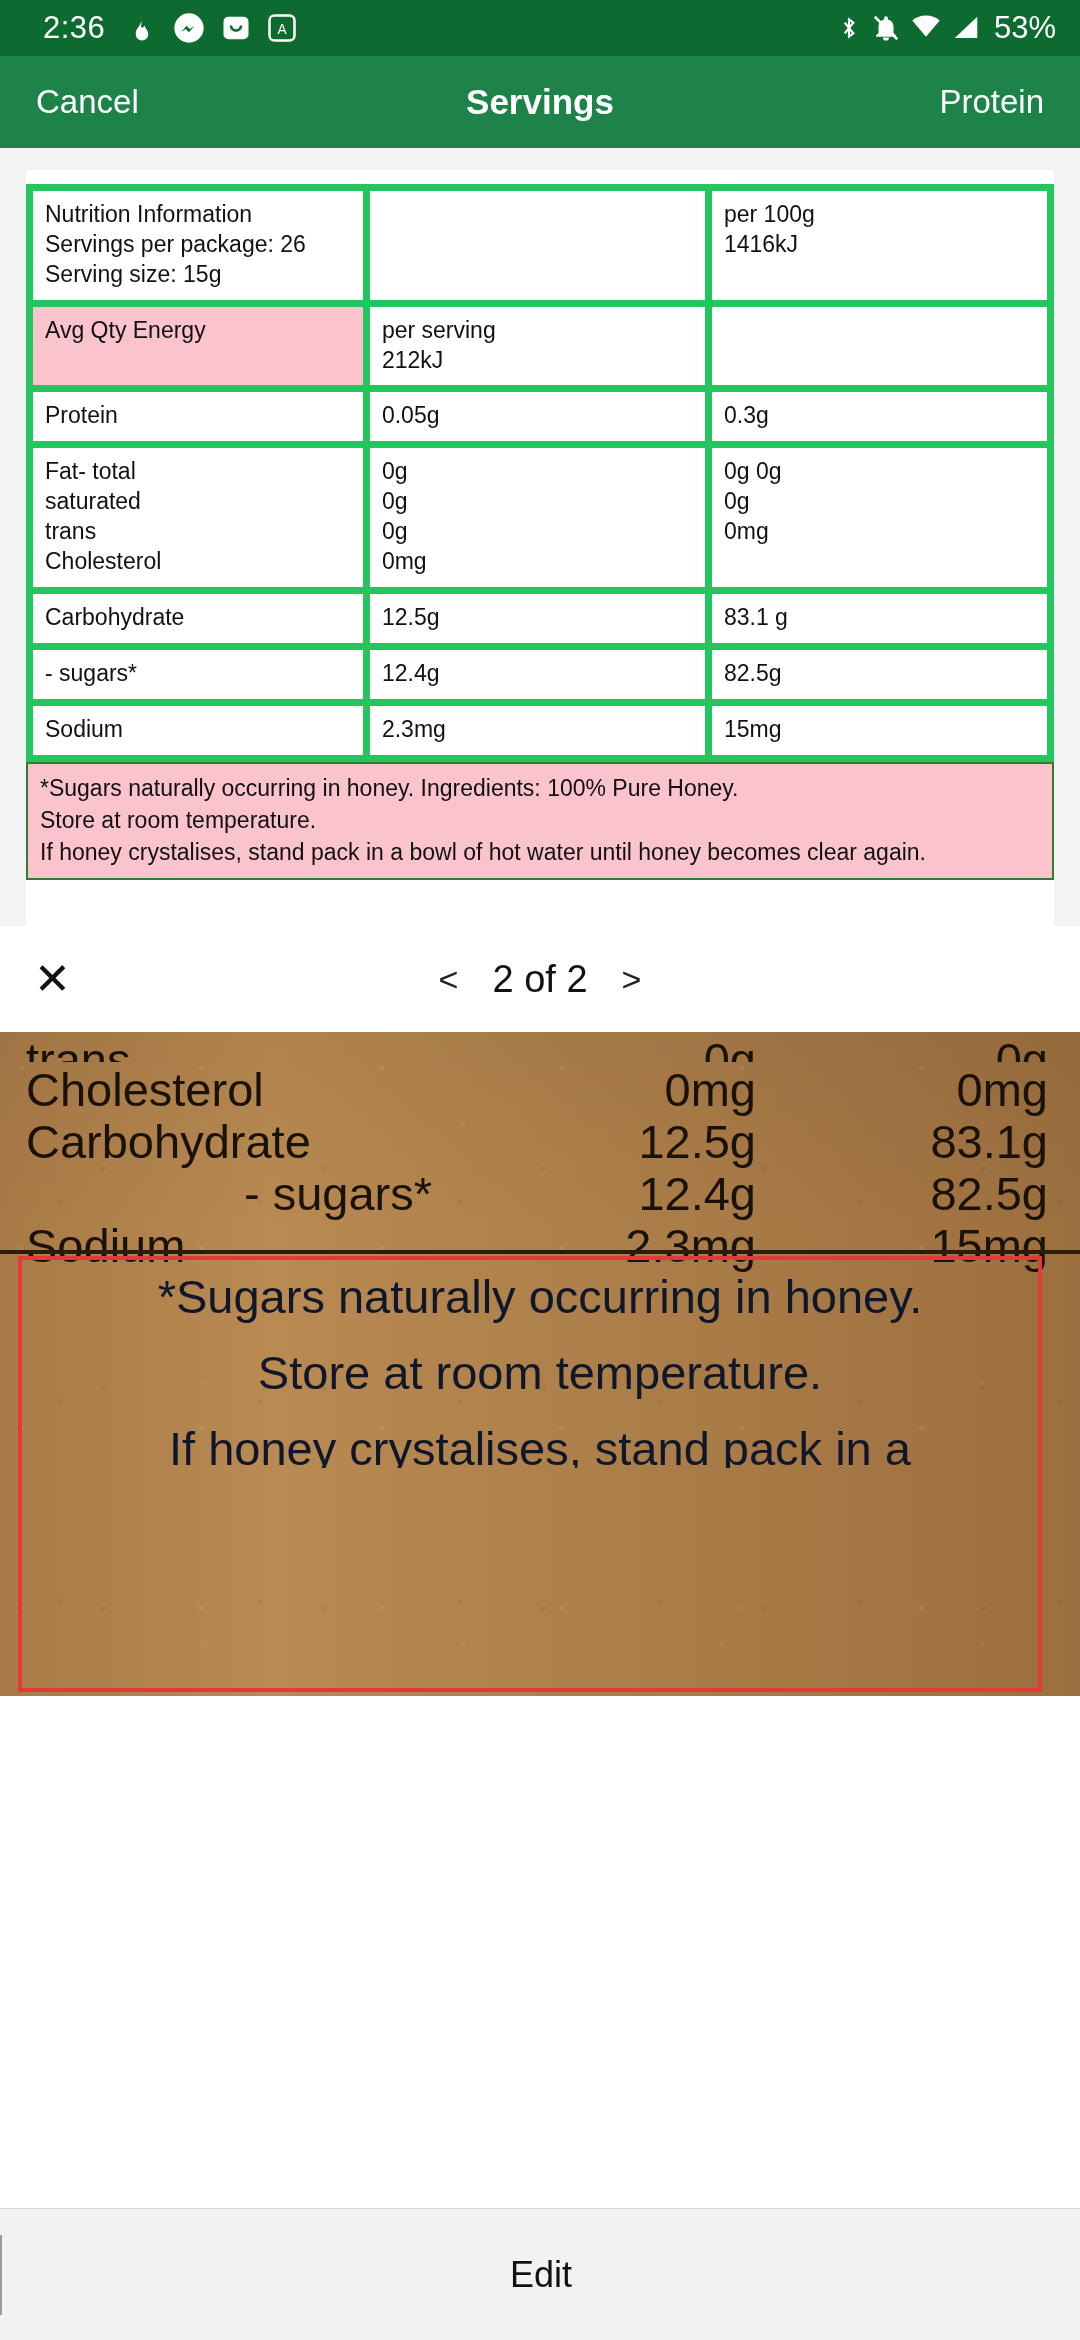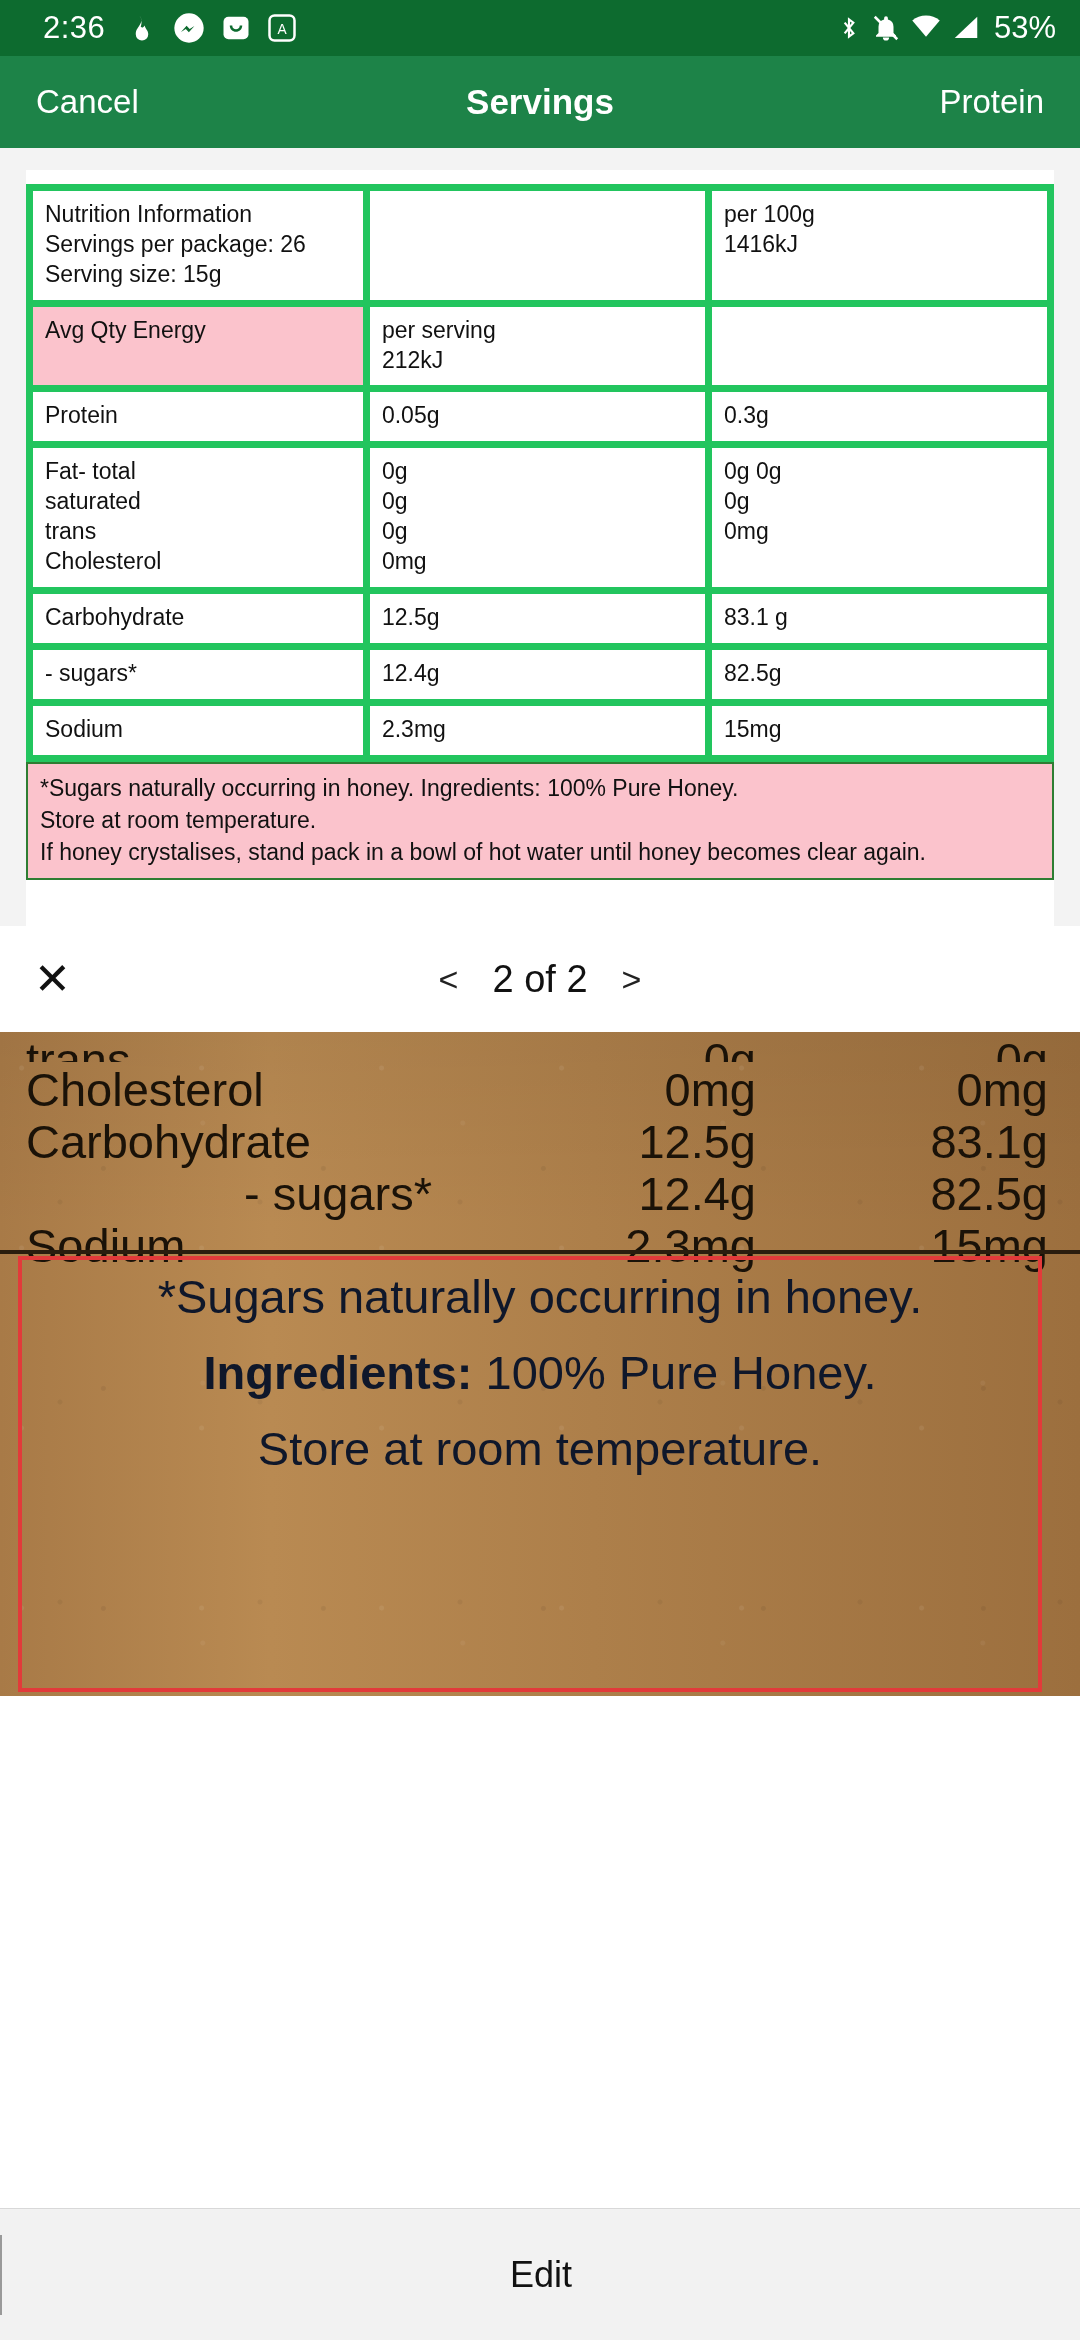--- a/index.html
+++ b/index.html
@@ -357,21 +357,21 @@
       <div class="c3">15mg</div>
     </div>
   </div>
 
   <div class="photo-divider" style="top:218px;"></div>
 
   <div class="redbox" style="top:224px; height:436px;"></div>
 
   <div style="position:absolute; left:0; right:0; top:240px;">
     <div class="pline" style="margin-bottom:26px;">*Sugars naturally occurring in honey.</div>
-    <div class="pline bold-part" style="margin-bottom:26px;"><b>Ingredients:</b><span> 100% Pure Honey.</span></div>
     <div class="pline" style="margin-bottom:26px;">Store at room temperature.</div>
+    <div class="pline" style="overflow:hidden; height:44px;">If honey crystalises, stand pack in a</div>
   </div>
 </div>
 
 <div class="bottombar">
   <div class="sep"></div>
   <div class="baction">Edit</div>
 </div>
 
 </body></html>

